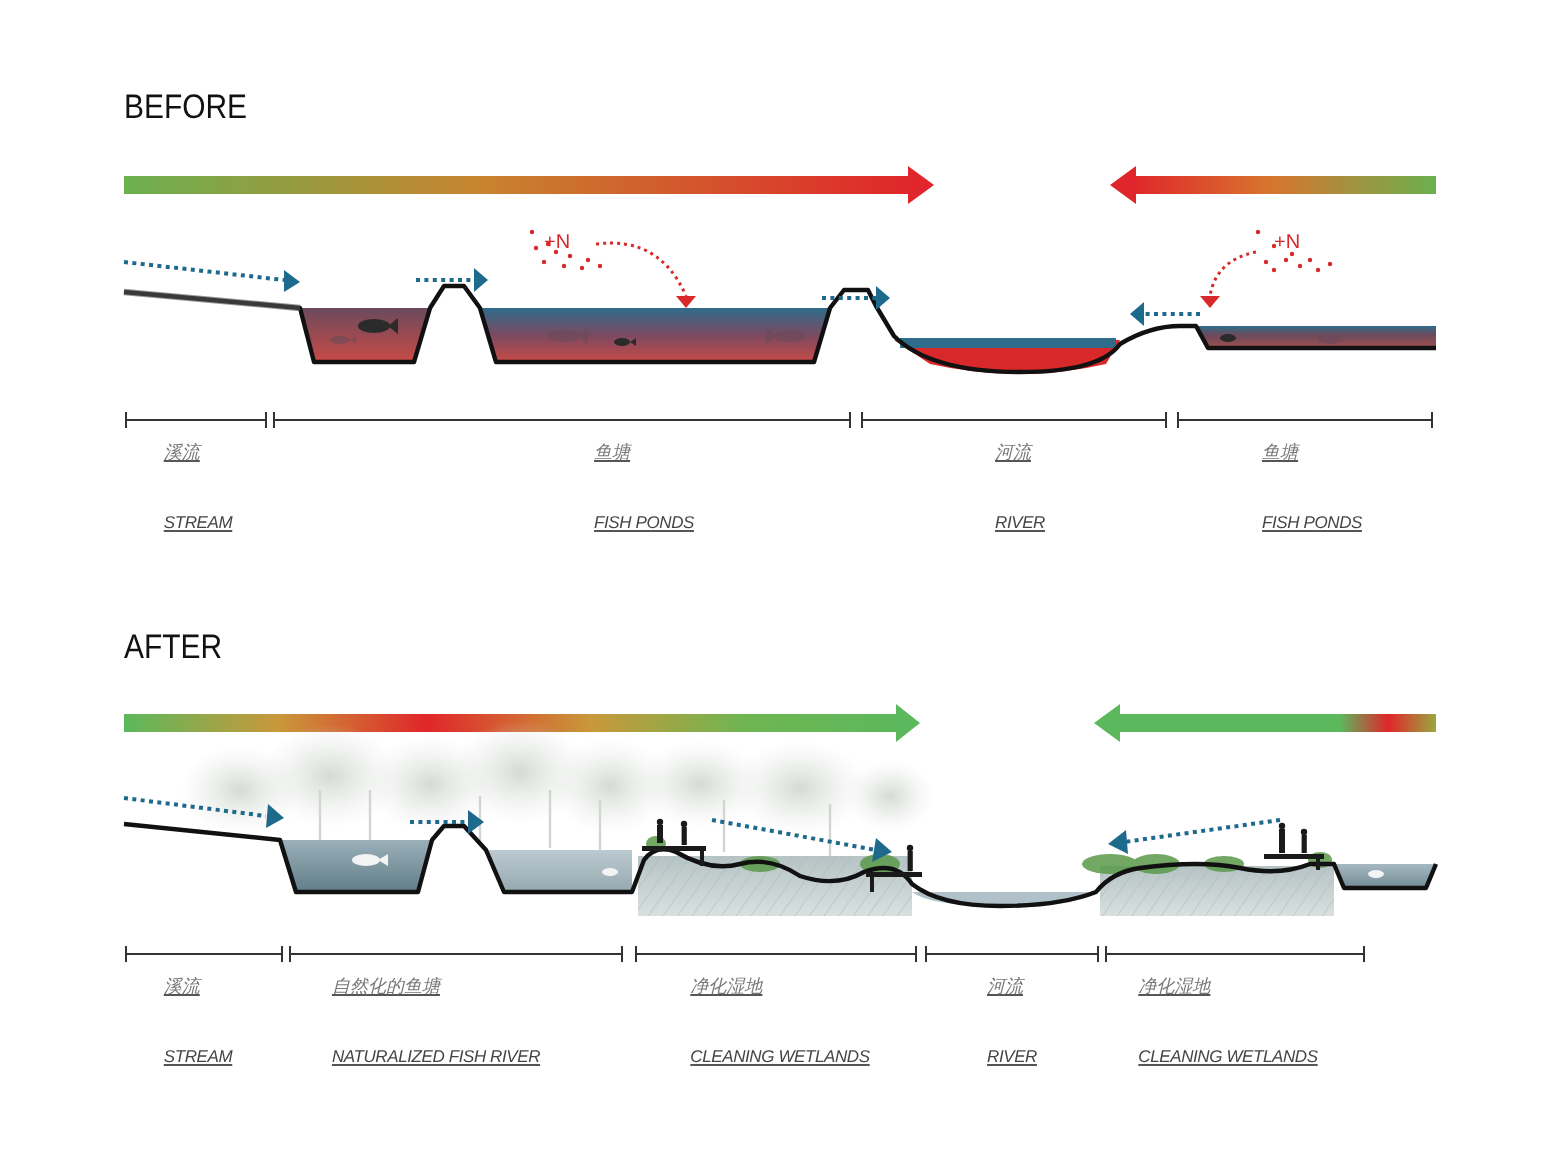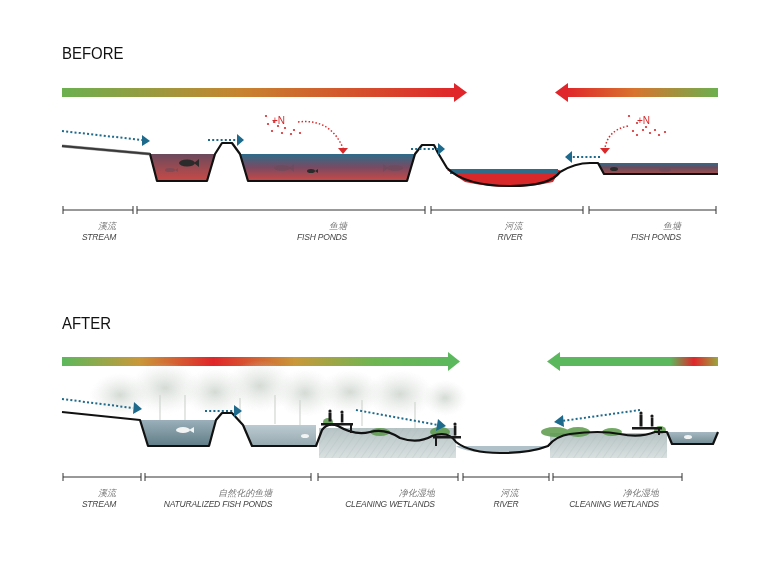--- a/index.html
+++ b/index.html
@@ -1,21 +1,21 @@
 <!DOCTYPE html>
 <html><head>
   <meta charset="utf-8">
   <style>
     html, body { margin: 0; padding: 0; background: #ffffff; }
     body { width: 780px; height: 585px; position: relative; overflow: hidden; font-family: "Liberation Sans", sans-serif; }
     .heading { position: absolute; font-family: "Liberation Sans", sans-serif; font-size: 17px; color: #111; font-weight: normal; letter-spacing: 0px; transform: scaleX(0.88); transform-origin: left top; }
     .diagram { position: absolute; left: 0; top: 0; }
-    .label { position: absolute; text-align: right; color: #555; font-family: "Liberation Sans", sans-serif; font-style: italic; transform: translateX(-50%); white-space: nowrap; }
+    .label { position: absolute; text-align: left; color: #555; font-family: "Liberation Sans", sans-serif; font-style: italic; transform: translateX(-50%); white-space: nowrap; text-decoration: underline; }
     .label .cn { display: block; font-size: 9px; color: #777; line-height: 12px; }
-    .label .en { display: block; font-size: 8.5px; color: #444; line-height: 11px; letter-spacing: -0.2px; }
+    .label .en { display: block; font-size: 8.5px; color: #444; line-height: 11px; letter-spacing: -0.2px; margin-top: 24px; }
   </style>
 </head>
 <body>
 
 <div class="heading" style="left:62px; top:44px;">BEFORE</div>
 <div class="heading" style="left:62px; top:314px;">AFTER</div>
 
 <svg class="diagram" width="780" height="585" viewBox="0 0 780 585">
   <defs>
     <linearGradient id="gBeforeR" x1="0" x2="1" y1="0" y2="0">
@@ -297,21 +297,21 @@
   <span class="cn">鱼塘</span>
   <span class="en">FISH PONDS</span>
 </div>
 
 <div class="label" style="left:99px; top:487px;">
   <span class="cn">溪流</span>
   <span class="en">STREAM</span>
 </div>
 <div class="label" style="left:218px; top:487px;">
   <span class="cn">自然化的鱼塘</span>
-  <span class="en">NATURALIZED FISH PONDS</span>
+  <span class="en">NATURALIZED FISH RIVER</span>
 </div>
 <div class="label" style="left:390px; top:487px;">
   <span class="cn">净化湿地</span>
   <span class="en">CLEANING WETLANDS</span>
 </div>
 <div class="label" style="left:506px; top:487px;">
   <span class="cn">河流</span>
   <span class="en">RIVER</span>
 </div>
 <div class="label" style="left:614px; top:487px;">

